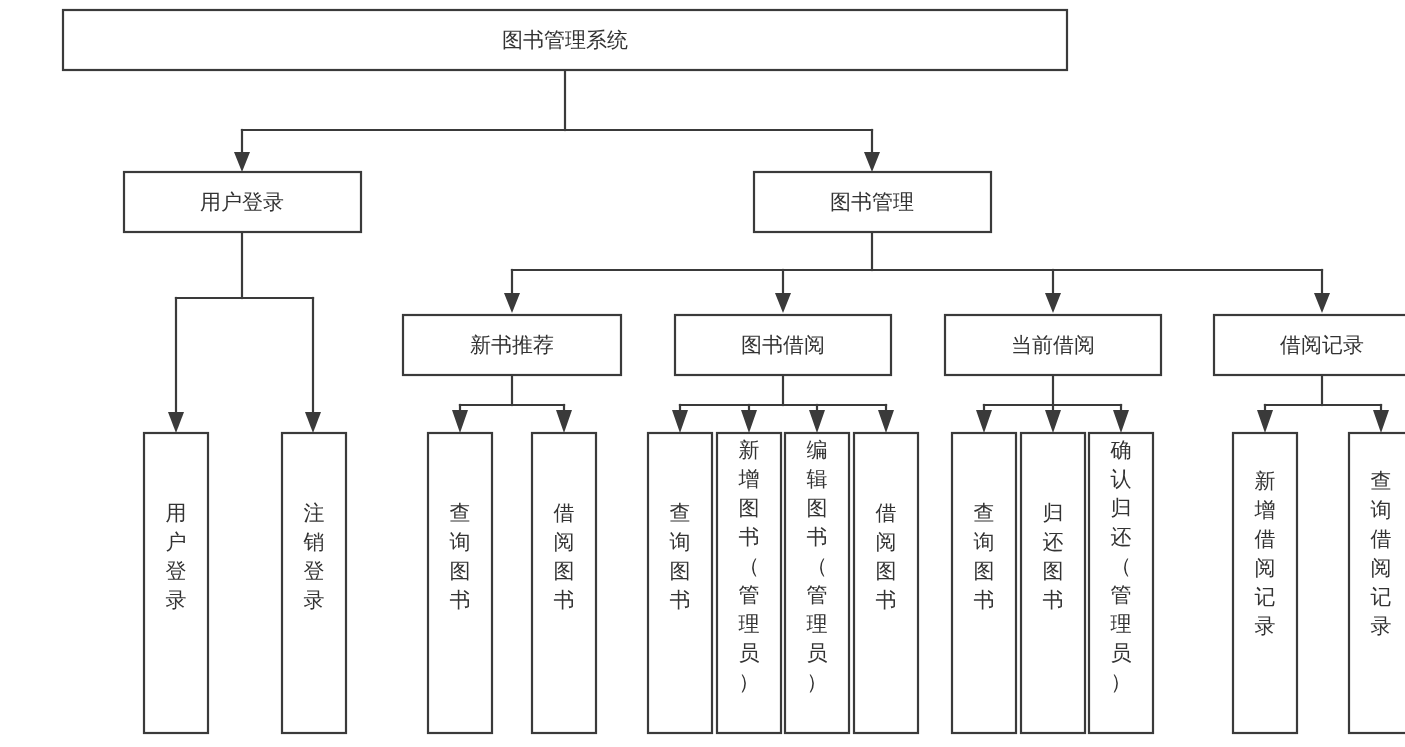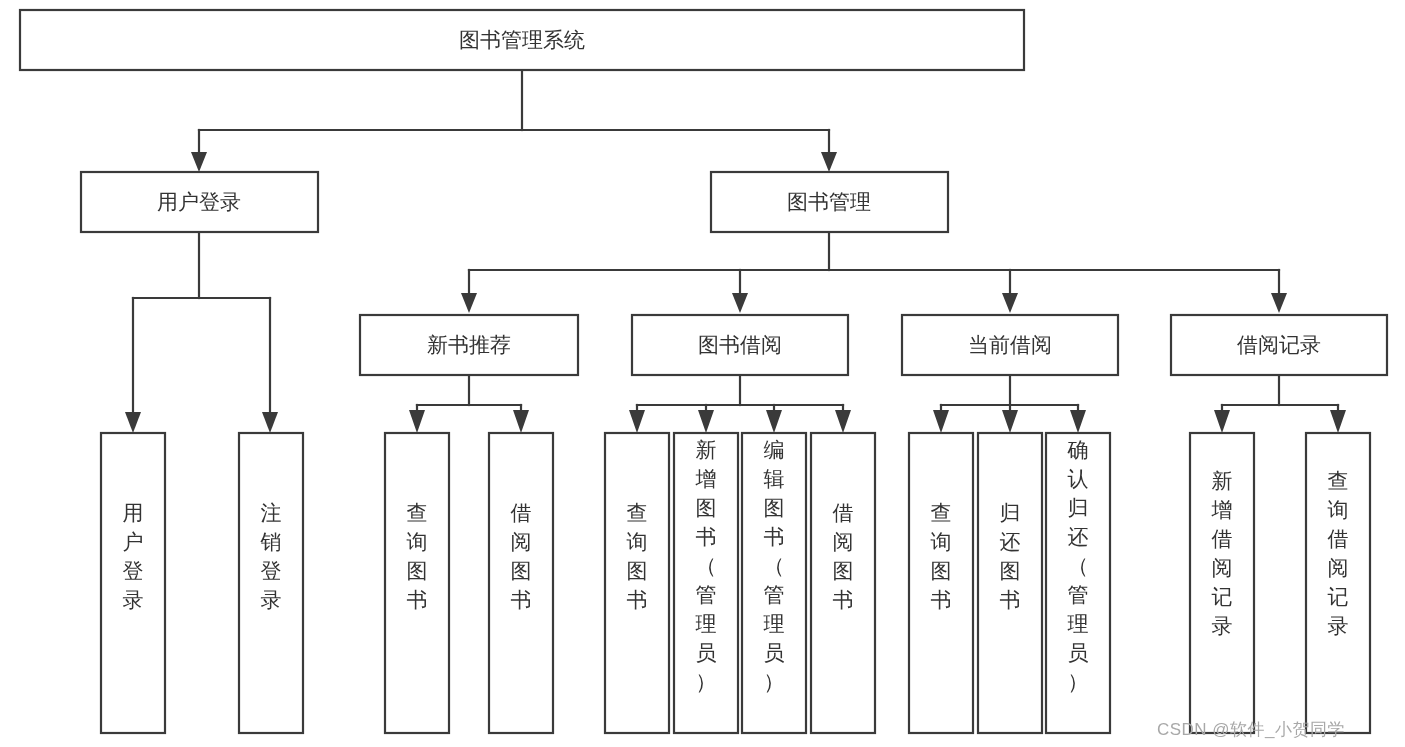--- a/index.html
+++ b/index.html
@@ -10,20 +10,21 @@
   body {
     width: 1405px;
     height: 747px;
     font-family: "Liberation Sans", "DejaVu Sans", sans-serif;
     overflow: hidden;
   }
   #diagram-root {
     position: relative;
     width: 1353px;
     height: 747px;
+    margin-left: 43px;
   }
   svg.flow {
     position: absolute;
     top: 0;
     left: 0;
     width: 1405px;
     height: 747px;
   }
   .box-rect {
     fill: #ffffff;
@@ -237,15 +238,14 @@
       <rect class="box-rect" x="1190" y="433" width="64" height="300"></rect>
       <text class="node-label-v" x="1222" y="488"><tspan x="1222" y="488">新</tspan><tspan x="1222" y="517">增</tspan><tspan x="1222" y="546">借</tspan><tspan x="1222" y="575">阅</tspan><tspan x="1222" y="604">记</tspan><tspan x="1222" y="633">录</tspan></text>
     </g>
     <g>
       <rect class="box-rect" x="1306" y="433" width="64" height="300"></rect>
       <text class="node-label-v" x="1338" y="488"><tspan x="1338" y="488">查</tspan><tspan x="1338" y="517">询</tspan><tspan x="1338" y="546">借</tspan><tspan x="1338" y="575">阅</tspan><tspan x="1338" y="604">记</tspan><tspan x="1338" y="633">录</tspan></text>
     </g>
 
   </svg>
 
-  <div class="watermark">CSDN @软件_小贺同学</div>
 
 </div>
 
 </body></html>

